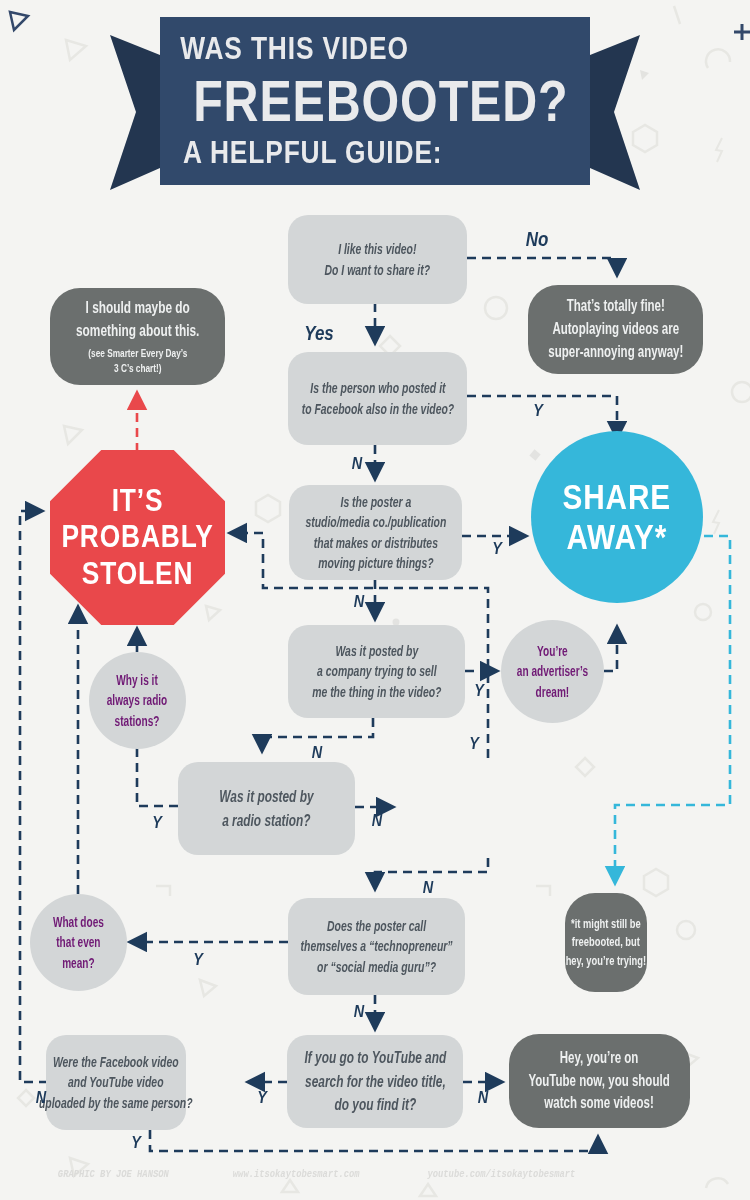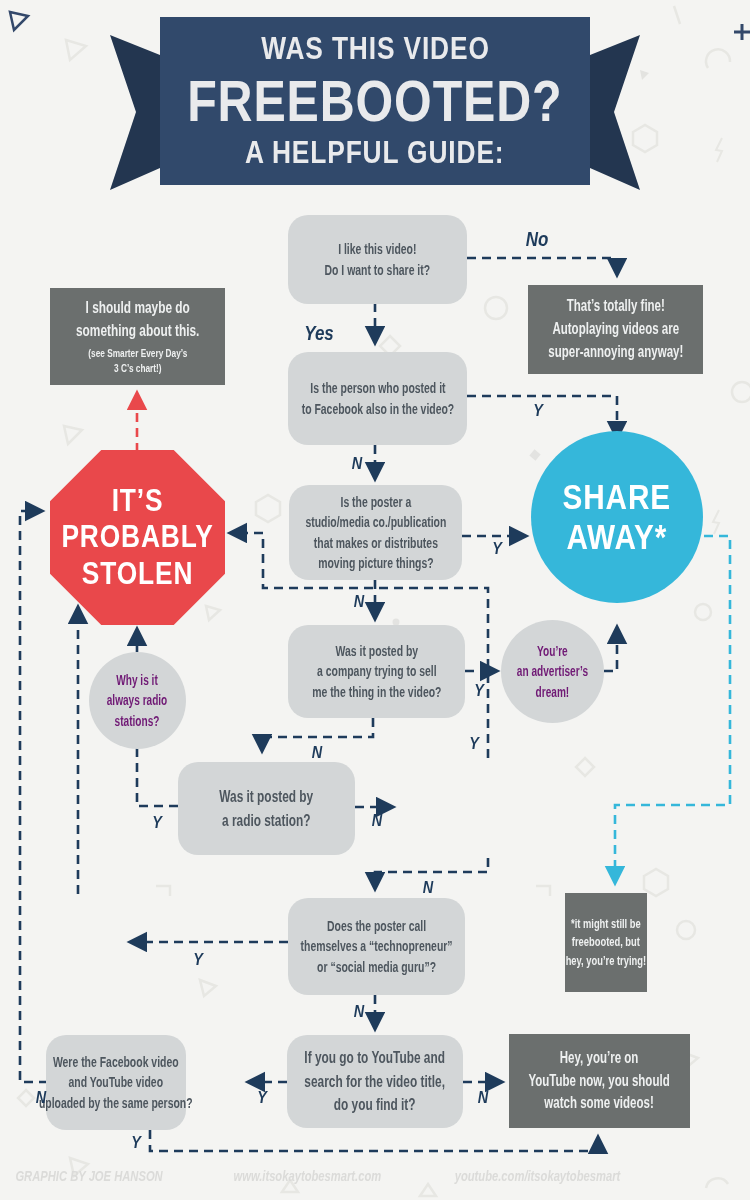--- a/index.html
+++ b/index.html
@@ -1,50 +1,50 @@
 <!DOCTYPE html>
 <html><head>
 <meta charset="utf-8">
 <style>
   html,body{margin:0;padding:0;background:#e9e9e7;}
   .stage{position:relative;width:750px;height:1200px;background:#f4f4f2;overflow:hidden;
          font-family:"Liberation Sans",sans-serif;}
   svg.layer{position:absolute;left:0;top:0;width:750px;height:1200px;}
   .node{position:absolute;display:flex;align-items:center;justify-content:center;
-        text-align:center;box-sizing:border-box;z-index:3;}
+        text-align:center;box-sizing:border-box;z-index:3;border-radius:30px;}
   .tx{display:block;white-space:pre;transform:scaleX(0.72);transform-origin:center;
       font-weight:bold;}
-  .qbox{background:#d3d6d7;border-radius:20px;color:#4d565e;}
+  .qbox{background:#d3d6d7;border-radius:20px;color:#4d565e;font-style:italic;}
   .qbox .tx{font-size:14.5px;line-height:1.4;}
   .qbox.big .tx{font-size:16.5px;line-height:1.45;}
   .dark{background:#6b6f6e;color:#eef0f0;}
   .dark .tx{font-size:16px;line-height:1.42;}
   .dark.small .tx{font-size:13px;line-height:1.4;}
   .stack{display:flex;flex-direction:column;align-items:center;justify-content:center;}
   .sub{display:block;white-space:pre;transform:scaleX(0.72);font-weight:bold;
        font-size:11.5px;line-height:1.35;margin-top:3px;}
   .octagon{background:#e9484b;color:#fff;
      clip-path:polygon(29.3% 0,70.7% 0,100% 29.3%,100% 70.7%,70.7% 100%,29.3% 100%,0 70.7%,0 29.3%);}
   .octagon .tx{transform:scaleX(0.85);font-size:31px;line-height:1.18;letter-spacing:1px;}
   .bigcircle{background:#35b7da;color:#fff;border-radius:50%;}
   .bigcircle .tx{transform:scaleX(0.85);font-size:35px;line-height:1.15;letter-spacing:1px;}
   .circle{background:#d3d6d7;color:#701a75;border-radius:50%;}
   .circle .tx{font-size:14px;line-height:1.45;}
   .elabel{position:absolute;z-index:4;color:#1e3b5b;font-weight:bold;font-style:italic;
           font-size:17px;transform:translate(-50%,-50%) scaleX(0.85);white-space:nowrap;}
   .elabel.big{font-size:20px;}
   .banner-panel{position:absolute;left:160px;top:17px;width:430px;height:168px;
-    background:#31496b;z-index:3;display:flex;flex-direction:column;align-items:center;
+    background:#31496b;z-index:3;display:flex;flex-direction:column;align-items:flex-start;
     justify-content:center;color:#e9eaec;text-align:center;}
   .bt1{display:block;white-space:pre;font-weight:bold;font-size:31px;transform:scaleX(0.85);
        letter-spacing:1px;line-height:1.15;}
   .bt2{display:block;white-space:pre;font-weight:bold;font-size:57px;transform:scaleX(0.85);
        letter-spacing:1px;line-height:1.2;}
   .footer{position:absolute;left:0;top:1168px;width:638px;display:flex;justify-content:center;
-          gap:34px;z-index:3;color:#dbdbd9;font-weight:bold;font-style:italic;font-size:14px;}
+          gap:34px;z-index:3;color:#dbdbd9;font-weight:bold;font-style:italic;font-size:11px;font-family:Liberation Mono, monospace;}
   .footer span{display:block;transform:scaleX(0.8);white-space:nowrap;}
 </style>
 </head>
 <body>
 
 <div class="stage">
 
   <svg class="layer" viewBox="0 0 750 1200" xmlns="http://www.w3.org/2000/svg">
     <defs>
       <marker id="a-navy" markerWidth="9" markerHeight="9" refX="5.5" refY="4" orient="auto">
@@ -187,20 +187,25 @@
 always radio
 stations?</span>
   </div>
 
   <div class="node qbox" style="left:178px;top:762px;width:177px;height:93px">
     <span class="tx" style="font-size:16.5px">Was it posted by
 a radio station?</span>
   </div>
 
 
+  <div class="node circle" style="left:30px;top:894px;width:97px;height:97px">
+    <span class="tx">What does
+that even
+mean?</span>
+  </div>
 
   <div class="node qbox" style="left:288px;top:898px;width:177px;height:97px">
     <span class="tx">Does the poster call
 themselves a “technopreneur”
 or “social media guru”?</span>
   </div>
 
   <div class="node dark small" style="left:565px;top:893px;width:82px;height:99px">
     <span class="tx">*it might still be
 freebooted, but

